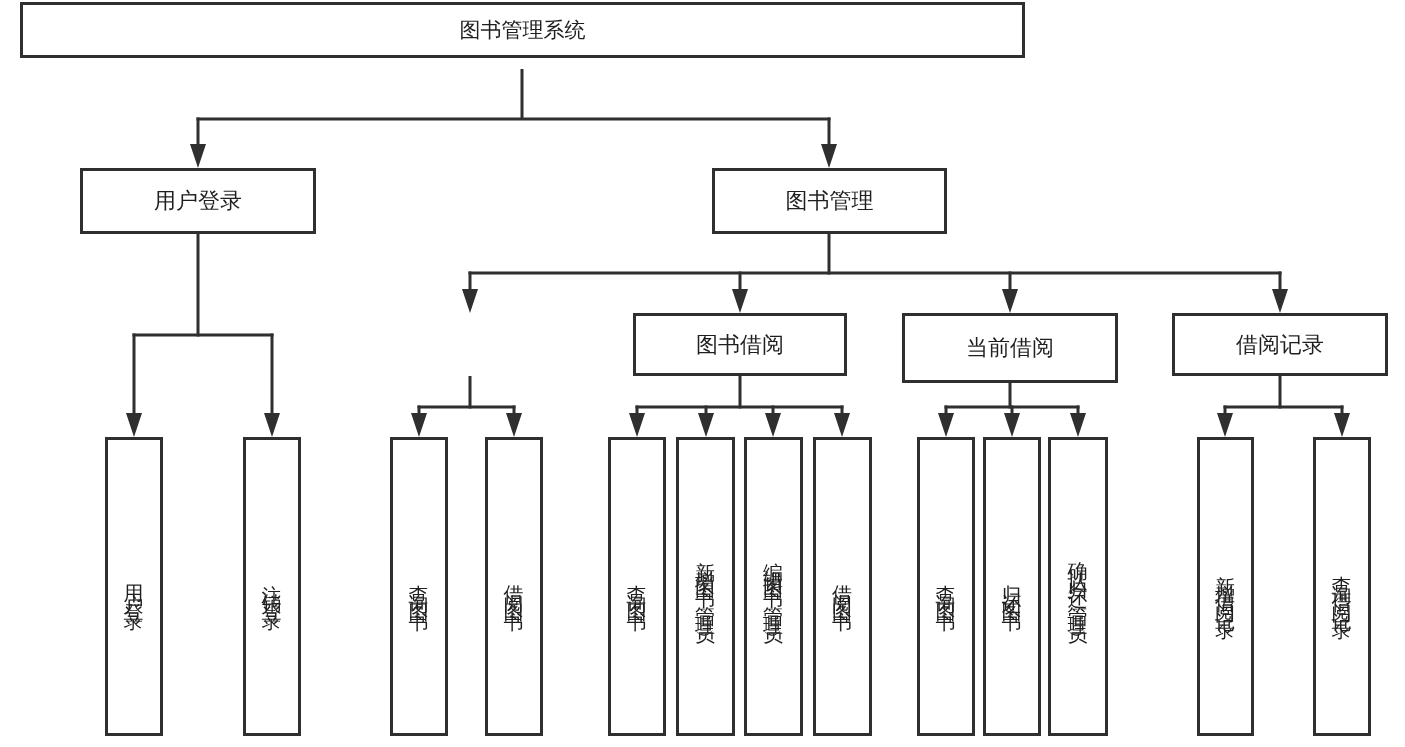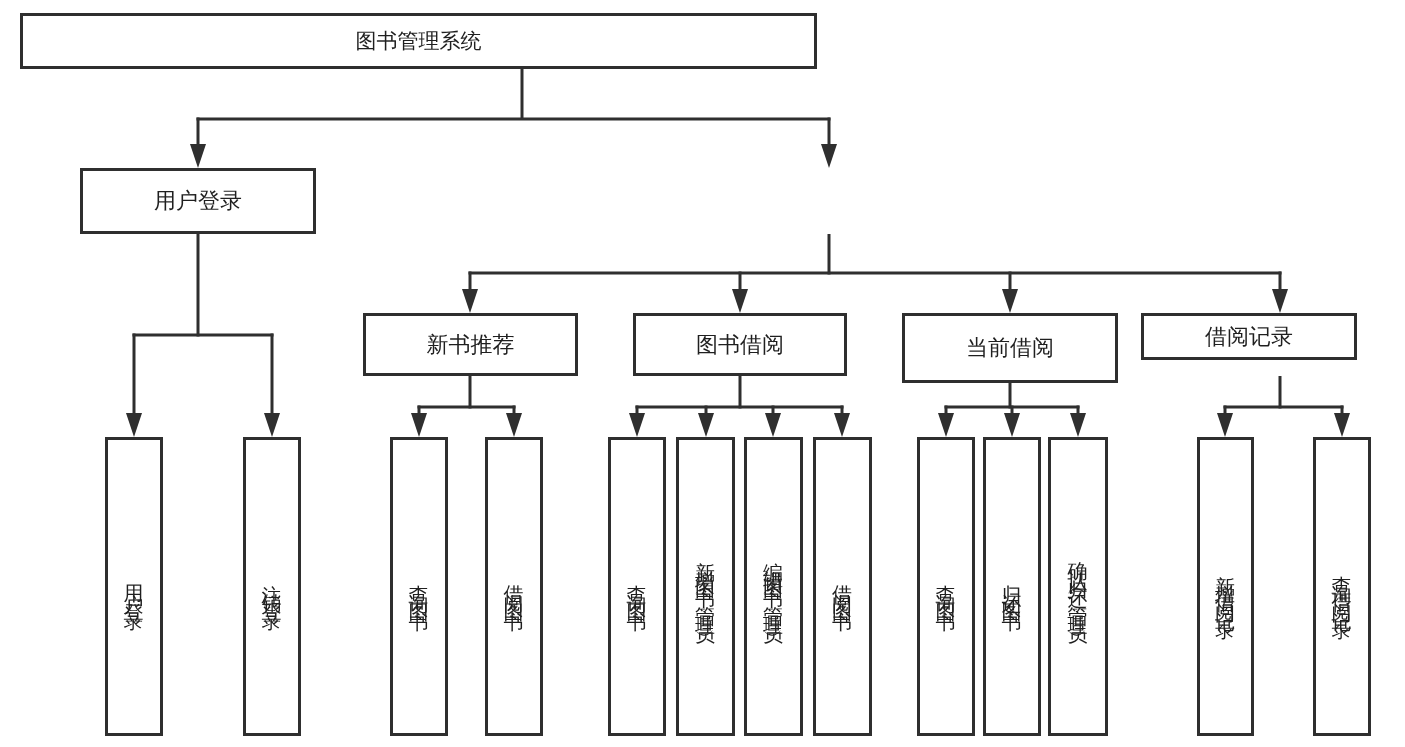--- a/index.html
+++ b/index.html
@@ -90,38 +90,38 @@
     <polygon points="1070,413 1086,413 1078,437"></polygon>
 
     <line x1="1280" y1="376" x2="1280" y2="408.5"></line>
     <line x1="1223.5" y1="407" x2="1343.5" y2="407"></line>
     <line x1="1225" y1="405.5" x2="1225" y2="414"></line>
     <polygon points="1217,413 1233,413 1225,437"></polygon>
     <line x1="1342" y1="405.5" x2="1342" y2="414"></line>
     <polygon points="1334,413 1350,413 1342,437"></polygon>
   </svg>
 
-  <div class="node" style="left:20px;top:13px;width:797px;height:56px;align-items:center;">
+  <div class="node" style="left:20px;top:2px;width:1005px;height:56px;align-items:center;">
     <span class="h-label root-label">图书管理系统</span>
   </div>
 
   <div class="node" style="left:80px;top:168px;width:236px;height:66px;">
     <span class="h-label">用户登录</span>
   </div>
+  <div class="node" style="left:712px;top:168px;width:235px;height:66px;">
+    <span class="h-label">图书管理</span>
+  </div>
 
-  <div class="node" style="left:363px;top:313px;width:215px;height:63px;">
-    <span class="h-label">新书推荐</span>
-  </div>
   <div class="node" style="left:633px;top:313px;width:214px;height:63px;">
     <span class="h-label">图书借阅</span>
   </div>
   <div class="node" style="left:902px;top:313px;width:216px;height:70px;">
     <span class="h-label">当前借阅</span>
   </div>
-  <div class="node" style="left:1141px;top:313px;width:216px;height:47px;text-align:center;">
+  <div class="node" style="left:1172px;top:313px;width:216px;height:63px;text-align:center;">
     <span class="h-label">借阅记录</span>
   </div>
 
   <div class="node v-node" style="left:105px;top:437px;width:58px;height:299px;">
     <span>用户登录</span>
   </div>
   <div class="node v-node" style="left:243px;top:437px;width:58px;height:299px;">
     <span>注销登录</span>
   </div>
 

